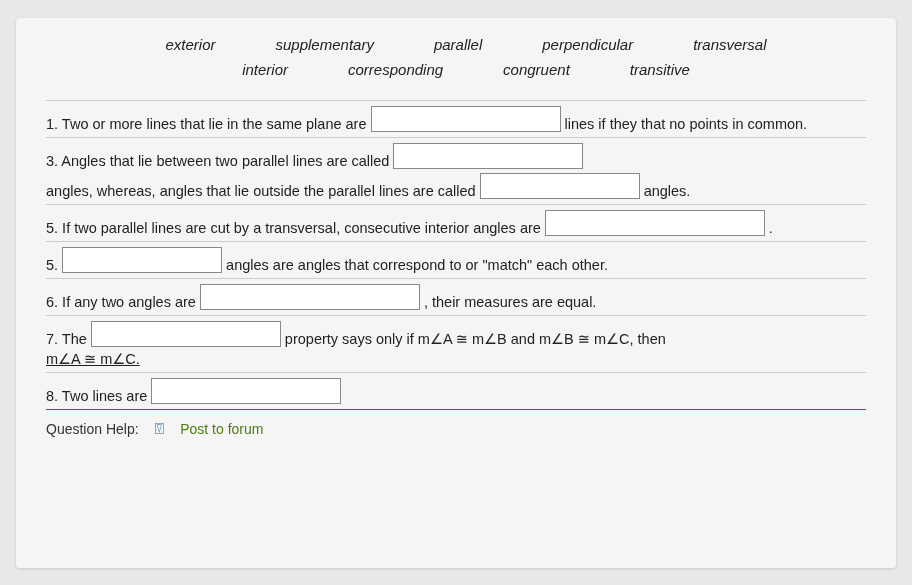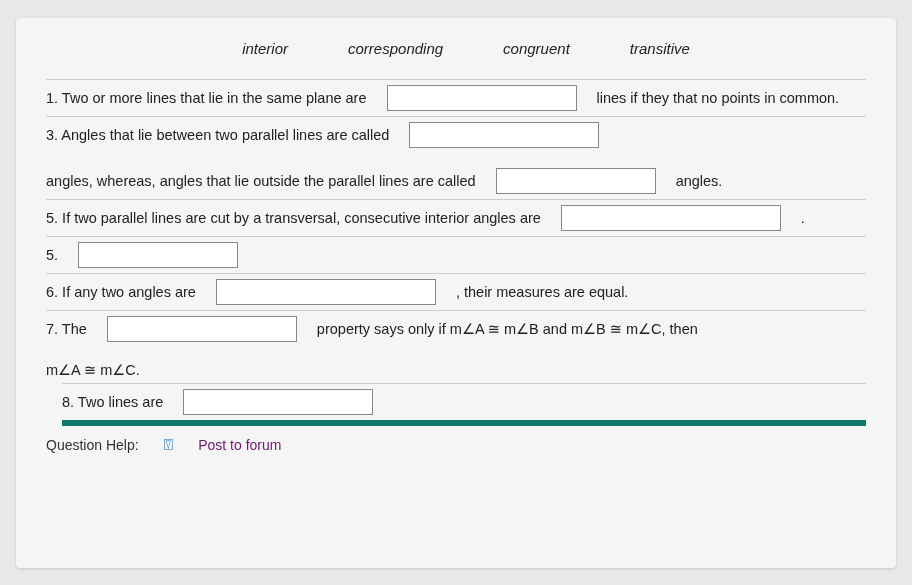--- a/index.html
+++ b/index.html
@@ -45,73 +45,79 @@
     }
 
     .questions {
       display: flex;
       flex-direction: column;
       gap: 0px;
     }
 
     .question-row {
       display: flex;
-      align-items: center;
+      align-items: flex-end;
       flex-wrap: wrap;
       font-size: 14.5px;
       color: #222;
       padding: 5px 0;
       border-top: 1px solid #ccc;
-      gap: 20px;
+      gap: 4px;
     }
 
     .question-row:last-of-type {
-      border-bottom: 6px solid #0f766e;
-      margin-left: 16px;
+      border-bottom: 1px solid #0f766e;
     }
 
     .answer-box {
       border: 1px solid #888;
       background: #fff;
       height: 26px;
       display: inline-block;
       vertical-align: middle;
     }
 
     .answer-box-wide { width: 190px; }
     .answer-box-medium { width: 160px; }
     .answer-box-xwide { width: 220px; }
 
     .question-footer {
       display: flex;
       align-items: center;
-      gap: 25px;
+      gap: 16px;
       margin-top: 10px;
       font-size: 14px;
       color: #333;
     }
 
     .post-link {
-      color: #701a75;
+      color: #4d7c0f;
       text-decoration: none;
       font-size: 14px;
       cursor: pointer;
     }
 
     .bubble-icon {
       color: #1a6bb5;
       font-size: 16px;
     }
   </style>
 </head>
 <body>
 
 <div class="card">
 
   <div class="word-bank">
+    <div class="word-bank-row">
+      <span class="word">exterior</span>
+      <span class="word">supplementary</span>
+      <span class="word">parallel</span>
+      <span class="word">perpendicular</span>
+      <span class="word">transversal</span>
+    </div>
     <div class="word-bank-row" style="margin-top:4px;">
       <span class="word">interior</span>
       <span class="word">corresponding</span>
       <span class="word">congruent</span>
       <span class="word">transitive</span>
     </div>
   </div>
 
   <div class="questions">
 
@@ -132,33 +138,34 @@
 
     <div class="question-row">
       <span>5. If two parallel lines are cut by a transversal, consecutive interior angles are</span>
       <input type="text" class="answer-box answer-box-xwide" style="">
       <span>.</span>
     </div>
 
     <div class="question-row">
       <span>5.</span>
       <input type="text" class="answer-box answer-box-medium" style="">
+      <span>angles are angles that correspond to or "match" each other.</span>
     </div>
 
     <div class="question-row">
       <span>6. If any two angles are</span>
       <input type="text" class="answer-box answer-box-xwide" style="">
       <span>, their measures are equal.</span>
     </div>
 
     <div class="question-row">
       <span>7. The</span>
       <input type="text" class="answer-box answer-box-wide" style="">
       <span>property says only if m∠A ≅ m∠B and m∠B ≅ m∠C, then</span>
-      <span style="width:100%; padding-left: 0px;">m∠A ≅ m∠C.</span>
+      <span style="width:100%; padding-left: 0px; text-decoration: underline;">m∠A ≅ m∠C.</span>
     </div>
 
     <div class="question-row">
       <span>8. Two lines are</span>
       <input type="text" class="answer-box answer-box-wide" style="">
     </div>
 
   </div>
 
   <div class="question-footer">

